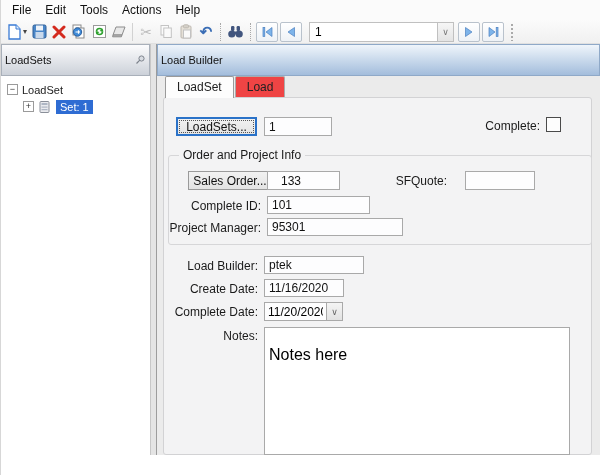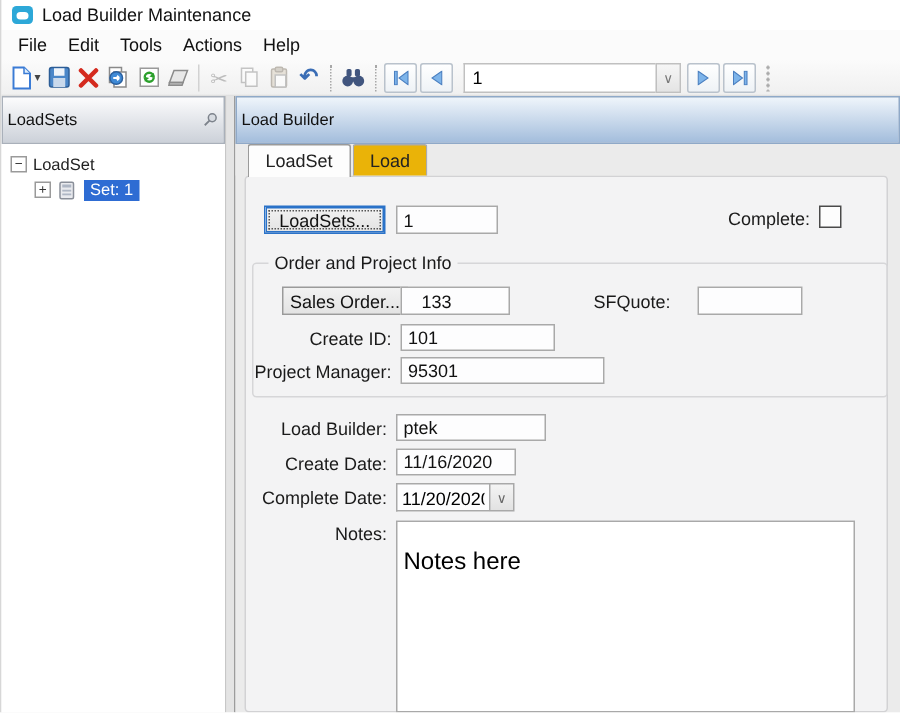--- a/index.html
+++ b/index.html
@@ -43,21 +43,21 @@
 
   
   .tree { flex:1; background:#fff; padding-top:5px; font-size:11px; color:#222; }
   .tree-row { display:flex; align-items:center; gap:4px; height:17px; padding-left:6px; }
   .tree-row.child { padding-left:22px; }
   .expander { width:11px; height:11px; border:1px solid #9a9a9a; background:#fff; font-size:9px; line-height:9px; text-align:center; color:#333; flex:none; }
   .node-label-selected { background:#2e6cd3; color:#fff; padding:1px 4px; }
 
   
   .tabstrip { height:21px; display:flex; align-items:flex-end; padding-left:8px; background:#ebebeb; position:relative; z-index:2; }
-  .tab { font-size:12px; color:#222; padding:3px 11px 3px; border:1px solid #ababab; border-bottom:none; background:#eab308; margin-right:1px; border-radius:2px 2px 0 0; }
+  .tab { font-size:12px; color:#222; padding:3px 11px 3px; border:1px solid #ababab; border-bottom:none; background:#ef4444; margin-right:1px; border-radius:2px 2px 0 0; }
   .tab.active { background:#fdfdfd; padding-bottom:4px; margin-bottom:-1px; border-color:#9a9a9a; }
 
   
   .tabpage { position:relative; margin-left:6px; width:429px; height:363px; background:#f3f3f4; border:1px solid #d2d2d4; border-radius:3px; font-size:12px; color:#1a1a1a; }
   .abs { position:absolute; }
   .flabel { text-align:right; color:#1a1a1a; }
   .tfield { border:1px solid #a9a9a9; background:#fdfdfe; font-family:"Liberation Sans",sans-serif; font-size:12px; padding:1px 4px; color:#111; outline:none; width:100%; height:100%; }
   .tfield.right { text-align:left;padding-left:13px; }
   .btn { border:1px solid #9a9a9a; background:linear-gradient(#f2f2f2,#e3e3e3); font-family:"Liberation Sans",sans-serif; font-size:12px; color:#111; width:100%; height:100%; }
   .btn.focused { border:1px solid #2a72c8; box-shadow:inset 0 0 0 1px #2a72c8; outline:1px dotted #555; outline-offset:-4px; }
@@ -67,24 +67,20 @@
   .combo { display:flex; }
   .combo input { border:1px solid #a9a9a9; border-right:none; width:62px; height:19px; font-size:12px; padding:1px 3px; font-family:"Liberation Sans",sans-serif; background:#fdfdfe; outline:none; }
   .combo .combo-btn { width:17px; height:19px; background:linear-gradient(#f4f4f4,#e2e2e2); border:1px solid #a9a9a9; display:flex; align-items:center; justify-content:center; font-size:9px; color:#666; }
   .notes { border:1px solid #a9a9a9; background:#fff; font-family:"Liberation Sans",sans-serif; font-size:16px; padding:18px 4px; resize:none; outline:none; width:100%; height:100%; }
 </style>
 </head>
 <body>
 
 <div class="window">
 
-  <div class="titlebar">
-    <span class="app-icon"></span>
-    <span class="title-text">Load Builder Maintenance</span>
-  </div>
 
   <div class="menubar">
     <span class="menu-item">File</span>
     <span class="menu-item">Edit</span>
     <span class="menu-item">Tools</span>
     <span class="menu-item">Actions</span>
     <span class="menu-item">Help</span>
   </div>
 
   <div class="toolbar">
@@ -248,21 +244,21 @@
             <button class="btn">Sales Order...</button>
           </div>
           <div class="abs" style="left:98px; top:15px; width:73px; height:19px;">
             <input class="tfield right" value="133" style="">
           </div>
           <div class="abs flabel" style="left:200px; top:18px; width:78px;">SFQuote:</div>
           <div class="abs" style="left:296px; top:15px; width:70px; height:19px;">
             <input class="tfield" value="" style="">
           </div>
 
-          <div class="abs flabel" style="left:0px; top:43px; width:92px;">Create ID:</div>
+          <div class="abs flabel" style="left:0px; top:43px; width:92px;">Complete ID:</div>
           <div class="abs" style="left:98px; top:40px; width:103px; height:18px;">
             <input class="tfield" value="101" style="">
           </div>
 
           <div class="abs flabel" style="left:0px; top:65px; width:92px;">Project Manager:</div>
           <div class="abs" style="left:98px; top:62px; width:136px; height:18px;">
             <input class="tfield" value="95301" style="">
           </div>
         </div>
 

